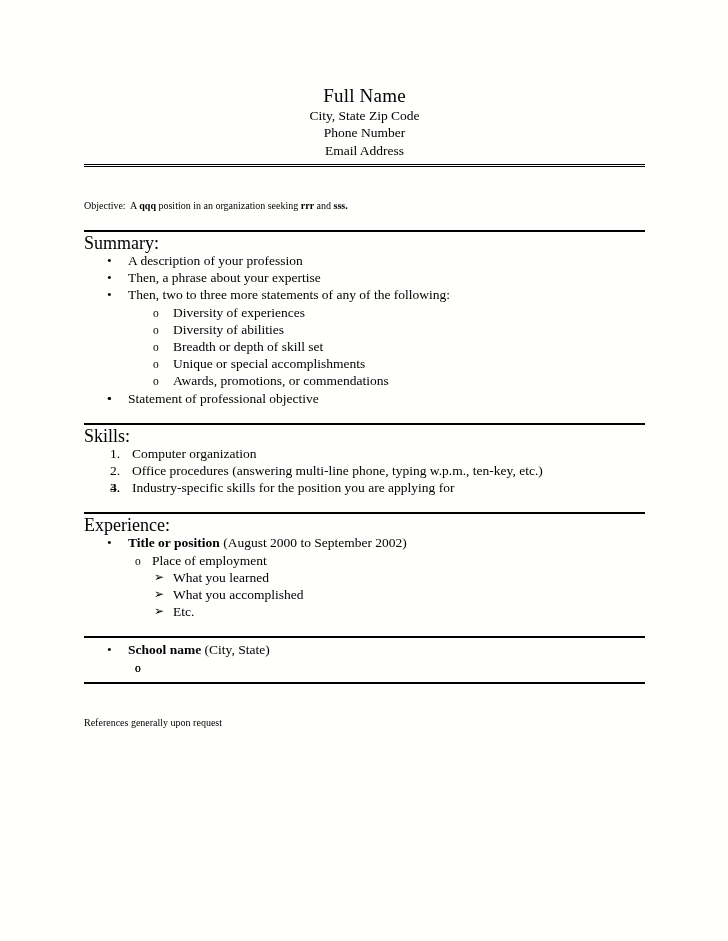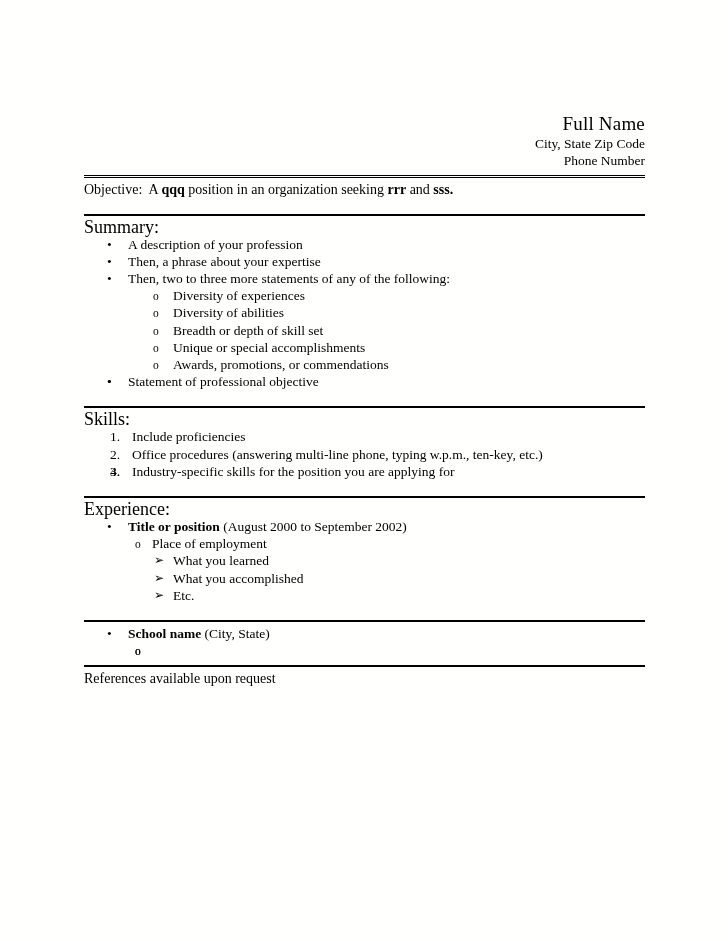--- a/index.html
+++ b/index.html
@@ -27,22 +27,21 @@
   
   .content {
     position: absolute;
     left: 84px;
     top: 84px;
     width: 561px;
   }
 
   
   .doc-header {
-    text-align: right;
-    margin-top: 28px;
+    text-align: center;
   }
   .full-name {
     font-size: 19px;
     line-height: 23px;
     letter-spacing: 0.2px;
   }
   .contact-line {
     font-size: 13.5px;
     line-height: 17.3px;
   }
@@ -71,22 +70,23 @@
   .rule-thin {
     height: 2px;
   }
 
   
   .section-label {
     font-size: 18px;
     line-height: 17px;
   }
   .body-line {
-    font-size: 14px;
+    font-size: 10px;
     line-height: 17px;
+    margin-top: 27px;
   }
   b, .bold { font-weight: bold; }
 
   ul, ol {
     margin: 0;
     padding: 0;
     list-style: none;
   }
 
   
@@ -175,20 +175,21 @@
 </head>
 <body>
 
 <div class="page">
   <div class="content">
 
     <div class="doc-header">
       <div class="full-name">Full Name</div>
       <div class="contact-line">City, State Zip Code</div>
       <div class="contact-line">Phone Number</div>
+      <div class="contact-line">Email Address</div>
     </div>
 
     <div style="height:5px"></div>
     <div class="rule rule-heavy"></div>
     <div class="sp-after-rule"></div>
 
     <div class="body-line">
       <span>Objective:</span>&nbsp;
       <span>A</span>
       <b>qqq</b>
@@ -250,21 +251,21 @@
     </ul>
 
     <div class="gap-block-lg"></div>
     <div class="rule rule-thin"></div>
     <div class="sp-after-rule"></div>
 
     <div class="section-label">Skills:</div>
     <ol class="lvl-num">
       <li>
         <span class="marker">1.</span>
-        <span>Include proficiencies</span>
+        <span>Computer organization</span>
       </li>
       <li>
         <span class="marker">2.</span>
         <span>Office procedures (answering multi-line phone, typing w.p.m., ten-key, etc.)</span>
       </li>
       <li>
         <span class="marker">3.</span>
       </li>
       <li>
         <span class="marker">4.</span>
@@ -322,16 +323,16 @@
       </li>
       <li>
         <span class="marker">o</span>
       </li>
     </ul>
 
     <div style="height:23px"></div>
     <div class="rule rule-thin"></div>
     <div class="sp-after-rule"></div>
 
-    <div class="body-line">References available upon request</div>
+    <div class="body-line">References generally upon request</div>
 
   </div>
 </div>
 
 </body></html>

